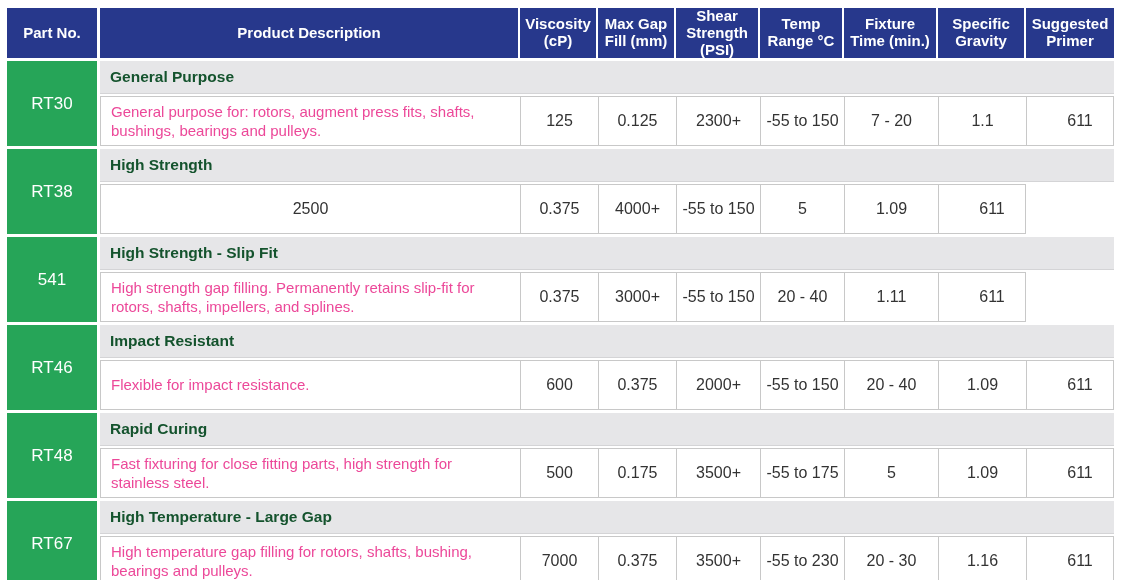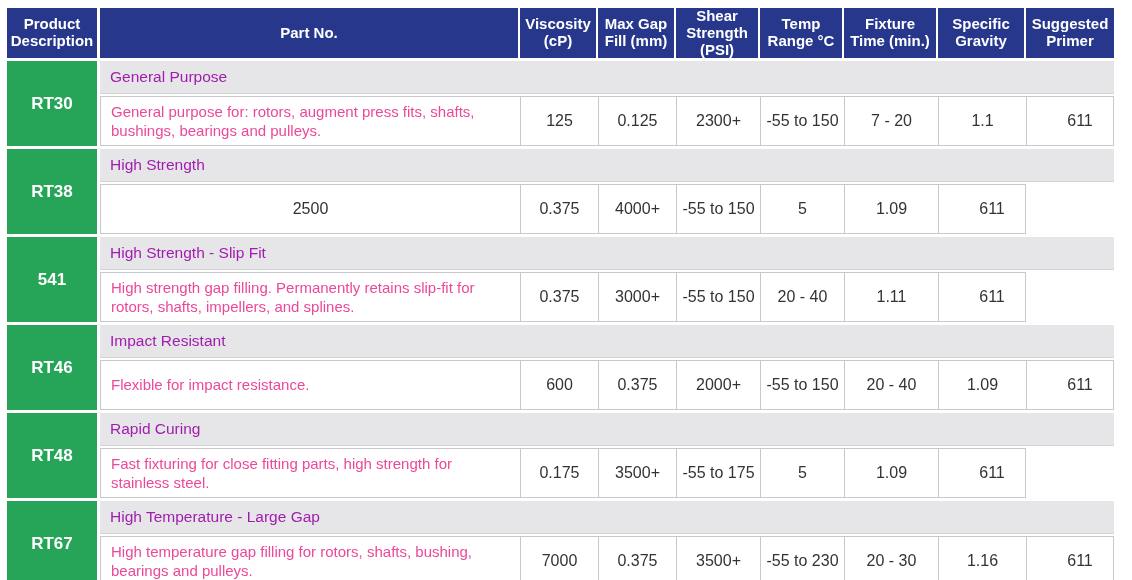--- a/index.html
+++ b/index.html
@@ -49,32 +49,32 @@
     display: grid;
     grid-template-columns: var(--cols);
     grid-template-rows: 33px auto;
     row-gap: 2px;
     margin-bottom: 3px;
   }
   .part-cell {
     grid-row: 1 / 3;
     background: #26A558;
     color: #ffffff;
-    font-weight: bold;
+    font-weight: normal;
     font-size: 17px;
     display: flex;
     align-items: center;
     justify-content: center;
     margin-right: 3px;
   }
   .category-cell {
     grid-column: 2 / 10;
     background: #E6E6E8;
-    color: #a21caf;
-    font-weight: normal;
+    color: #14532d;
+    font-weight: bold;
     font-size: 15.5px;
     display: flex;
     align-items: center;
     padding-left: 10px;
     box-sizing: border-box;
     border-bottom: 1px solid #d4d4d6;
   }
   .desc-cell {
     background: #ffffff;
     color: #ec4899;
@@ -103,22 +103,22 @@
   }
   .value-cell:last-child { border-right: 1px solid #c8c8c8; padding-left: 20px; }
 </style>
 </head>
 <body>
 
 <div class="page">
   <div class="tbl">
 
     <div class="header-row">
+      <div class="header-cell">Part No.</div>
       <div class="header-cell">Product Description</div>
-      <div class="header-cell">Part No.</div>
       <div class="header-cell">Viscosity
 (cP)</div>
       <div class="header-cell">Max Gap
 Fill (mm)</div>
       <div class="header-cell">Shear
 Strength
 (PSI)</div>
       <div class="header-cell">Temp
 Range °C</div>
       <div class="header-cell">Fixture
@@ -177,20 +177,21 @@
     <div class="value-cell">-55 to 150</div>
     <div class="value-cell">20 - 40</div>
     <div class="value-cell">1.09</div>
     <div class="value-cell">611</div>
   </div>
 
   <div class="block">
     <div class="part-cell">RT48</div>
     <div class="category-cell">Rapid Curing</div>
     <div class="desc-cell">Fast fixturing for close fitting parts, high strength for stainless steel.</div>
+    <div class="value-cell">500</div>
     <div class="value-cell">0.175</div>
     <div class="value-cell">3500+</div>
     <div class="value-cell">-55 to 175</div>
     <div class="value-cell">5</div>
     <div class="value-cell">1.09</div>
     <div class="value-cell">611</div>
   </div>
 
   <div class="block">
     <div class="part-cell">RT67</div>

